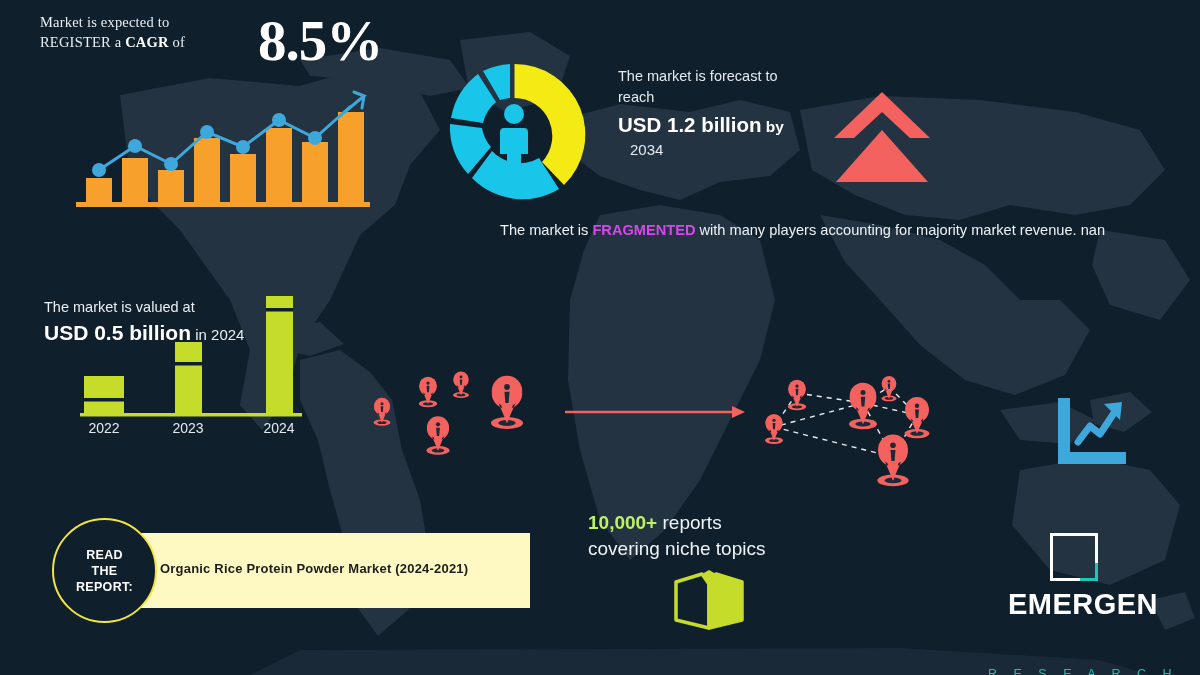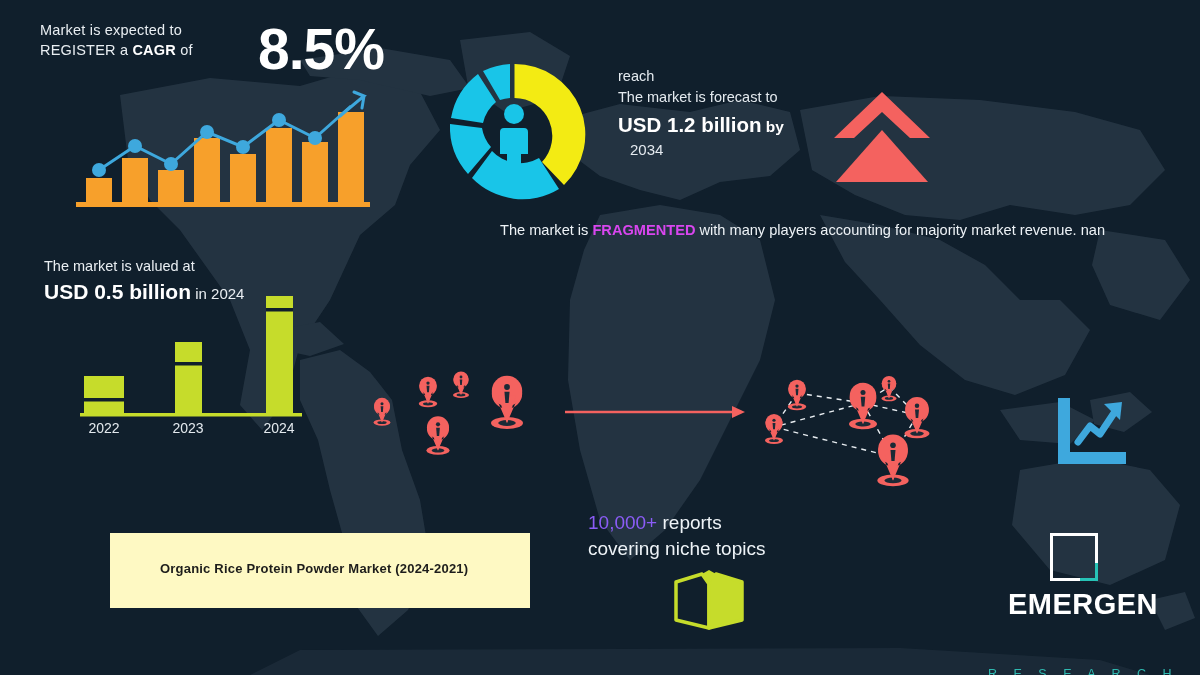--- a/index.html
+++ b/index.html
@@ -5,21 +5,21 @@
   html,body{margin:0;padding:0;background:#0d1b26;}
   #stage{
     position:relative;width:1200px;height:675px;overflow:hidden;
     background:#101f2c;
     font-family:"Liberation Sans","DejaVu Sans",sans-serif;
     color:#ffffff;
   }
   #worldmap{position:absolute;left:0;top:0;width:1200px;height:675px;}
 
   
-  #cagr-block{position:absolute;left:40px;top:20px;width:350px;}
+  #cagr-block{position:absolute;left:40px;top:12px;width:350px;font-family:Liberation Serif, serif;}
   #cagr-text{font-size:14.5px;line-height:20px;color:#e9eef2;letter-spacing:.2px;width:200px;}
   #cagr-text .bold{font-weight:bold;color:#ffffff;}
   #cagr-value{
     position:absolute;left:218px;top:-4px;
     font-size:57px;font-weight:bold;color:#ffffff;letter-spacing:-1px;line-height:66px;
   }
 
   
   #orange-chart{position:absolute;left:72px;top:82px;width:300px;height:126px;}
 
@@ -36,21 +36,21 @@
   
   #tri-icon{position:absolute;left:832px;top:90px;width:100px;height:96px;}
 
   
   #frag-block{position:absolute;left:500px;top:219px;width:640px;
     font-size:14.6px;line-height:23px;color:#eef3f7;}
   #frag-block .hl{color:#d946ef;font-weight:bold;}
 
   
   #valued-block{position:absolute;left:44px;top:256px;width:300px;}
-  #valued-small{font-size:14.5px;color:#e9eef2;line-height:20px;}
+  #valued-small{font-size:14.5px;color:#e9eef2;line-height:20px;margin-top:41px;}
   #valued-big{font-size:21px;font-weight:bold;color:#ffffff;line-height:29px;margin-top:1px;}
   #valued-big .lite{font-size:15px;font-weight:normal;color:#e9eef2;margin-top:12px;}
   #green-chart{position:absolute;left:70px;top:276px;width:250px;height:165px;}
 
   
   #pins-layer{position:absolute;left:350px;top:365px;width:600px;height:125px;}
 
   
   #report-banner{
     position:absolute;left:110px;top:533px;width:420px;height:75px;background:#fef9c3;
@@ -65,21 +65,21 @@
     display:flex;align-items:center;justify-content:center;
   }
   #report-circle-text{
     font-size:12.5px;font-weight:bold;color:#ffffff;text-align:center;line-height:16px;
     letter-spacing:.3px;
   }
 
   
   #reports-block{position:absolute;left:588px;top:510px;width:260px;}
   #reports-line1{font-size:19px;color:#eef3f7;line-height:26px;}
-  #reports-line1 .num{font-weight:normal;color:#8b5cf6;}
+  #reports-line1 .num{font-weight:bold;color:#bef264;}
   #reports-line2{font-size:19px;color:#eef3f7;line-height:26px;}
   #book-icon{position:absolute;left:672px;top:570px;width:74px;height:62px;}
 
   
   #growth-icon{position:absolute;left:1050px;top:396px;width:78px;height:74px;}
   #brand-block{position:absolute;left:1020px;top:535px;width:160px;}
   #brand-square{position:absolute;left:1050px;top:533px;width:48px;height:48px;
     border:3px solid #ffffff;box-sizing:border-box;}
   #brand-square-accent{position:absolute;left:1080px;top:563px;width:18px;height:18px;
     border-right:3px solid #27c3b6;border-bottom:3px solid #27c3b6;box-sizing:border-box;}
@@ -164,22 +164,22 @@
     <path d="M19 66 A70.5 70.5 0 0 1 46 22 L64 50 A38 38 0 0 0 51 71 Z" fill="#19c5e8"></path>
     <path d="M51 19 A70.5 70.5 0 0 1 78 12 L78 46 A38 38 0 0 0 68 48 Z" fill="#19c5e8"></path>
 
     <g fill="#19c5e8">
       <circle cx="82" cy="62" r="10"></circle>
       <path d="M72 76 h20 a4 4 0 0 1 4 4 v22 h-7 v22 h-14 v-22 h-7 V80 a4 4 0 0 1 4 -4 z"></path>
     </g>
   </svg>
 
   <div id="forecast-block">
+    <div class="f-small">The market is forecast to</div>
     <div class="f-small">reach</div>
-    <div class="f-small">The market is forecast to</div>
     <div class="f-big"><span>USD 1.2 billion</span><span class="lite"> by</span></div>
     <div class="f-year">2034</div>
   </div>
 
   <svg id="tri-icon" viewBox="0 0 100 96">
     <path d="M50 2 L98 48 L78 48 L50 22 L22 48 L2 48 Z" fill="#f4625f"></path>
     <path d="M50 40 L96 92 L4 92 Z" fill="#f4625f"></path>
   </svg>
 
   <div id="frag-block">
@@ -278,20 +278,27 @@
         </g>
       <g transform="translate(543,92) scale(0.78)">
           <use href="#pinshape"></use>
         </g>
     </g>
   </svg>
 
   <div id="report-banner">
     <div id="report-banner-text">Organic Rice Protein Powder Market (2024-2021)</div>
   </div>
+  <div id="report-circle">
+    <div id="report-circle-text">
+      <span>READ</span><br>
+      <span>THE</span><br>
+      <span>REPORT:</span>
+    </div>
+  </div>
 
   <div id="reports-block">
     <div id="reports-line1"><span class="num">10,000+</span><span> reports</span></div>
     <div id="reports-line2">covering niche topics</div>
   </div>
 
   <svg id="book-icon" viewBox="0 0 74 62">
     <path d="M4 12 L30 4 L37 14 L37 58 L4 50 Z" fill="#101f2c" stroke="#c6dc2b" stroke-width="3.5" stroke-linejoin="round"></path>
     <path d="M70 12 L44 4 L37 14 L37 58 L70 50 Z" fill="#c6dc2b" stroke="#c6dc2b" stroke-width="3.5" stroke-linejoin="round"></path>
     <path d="M30 4 L37 14 L44 4 L37 0 Z" fill="#c6dc2b"></path>

